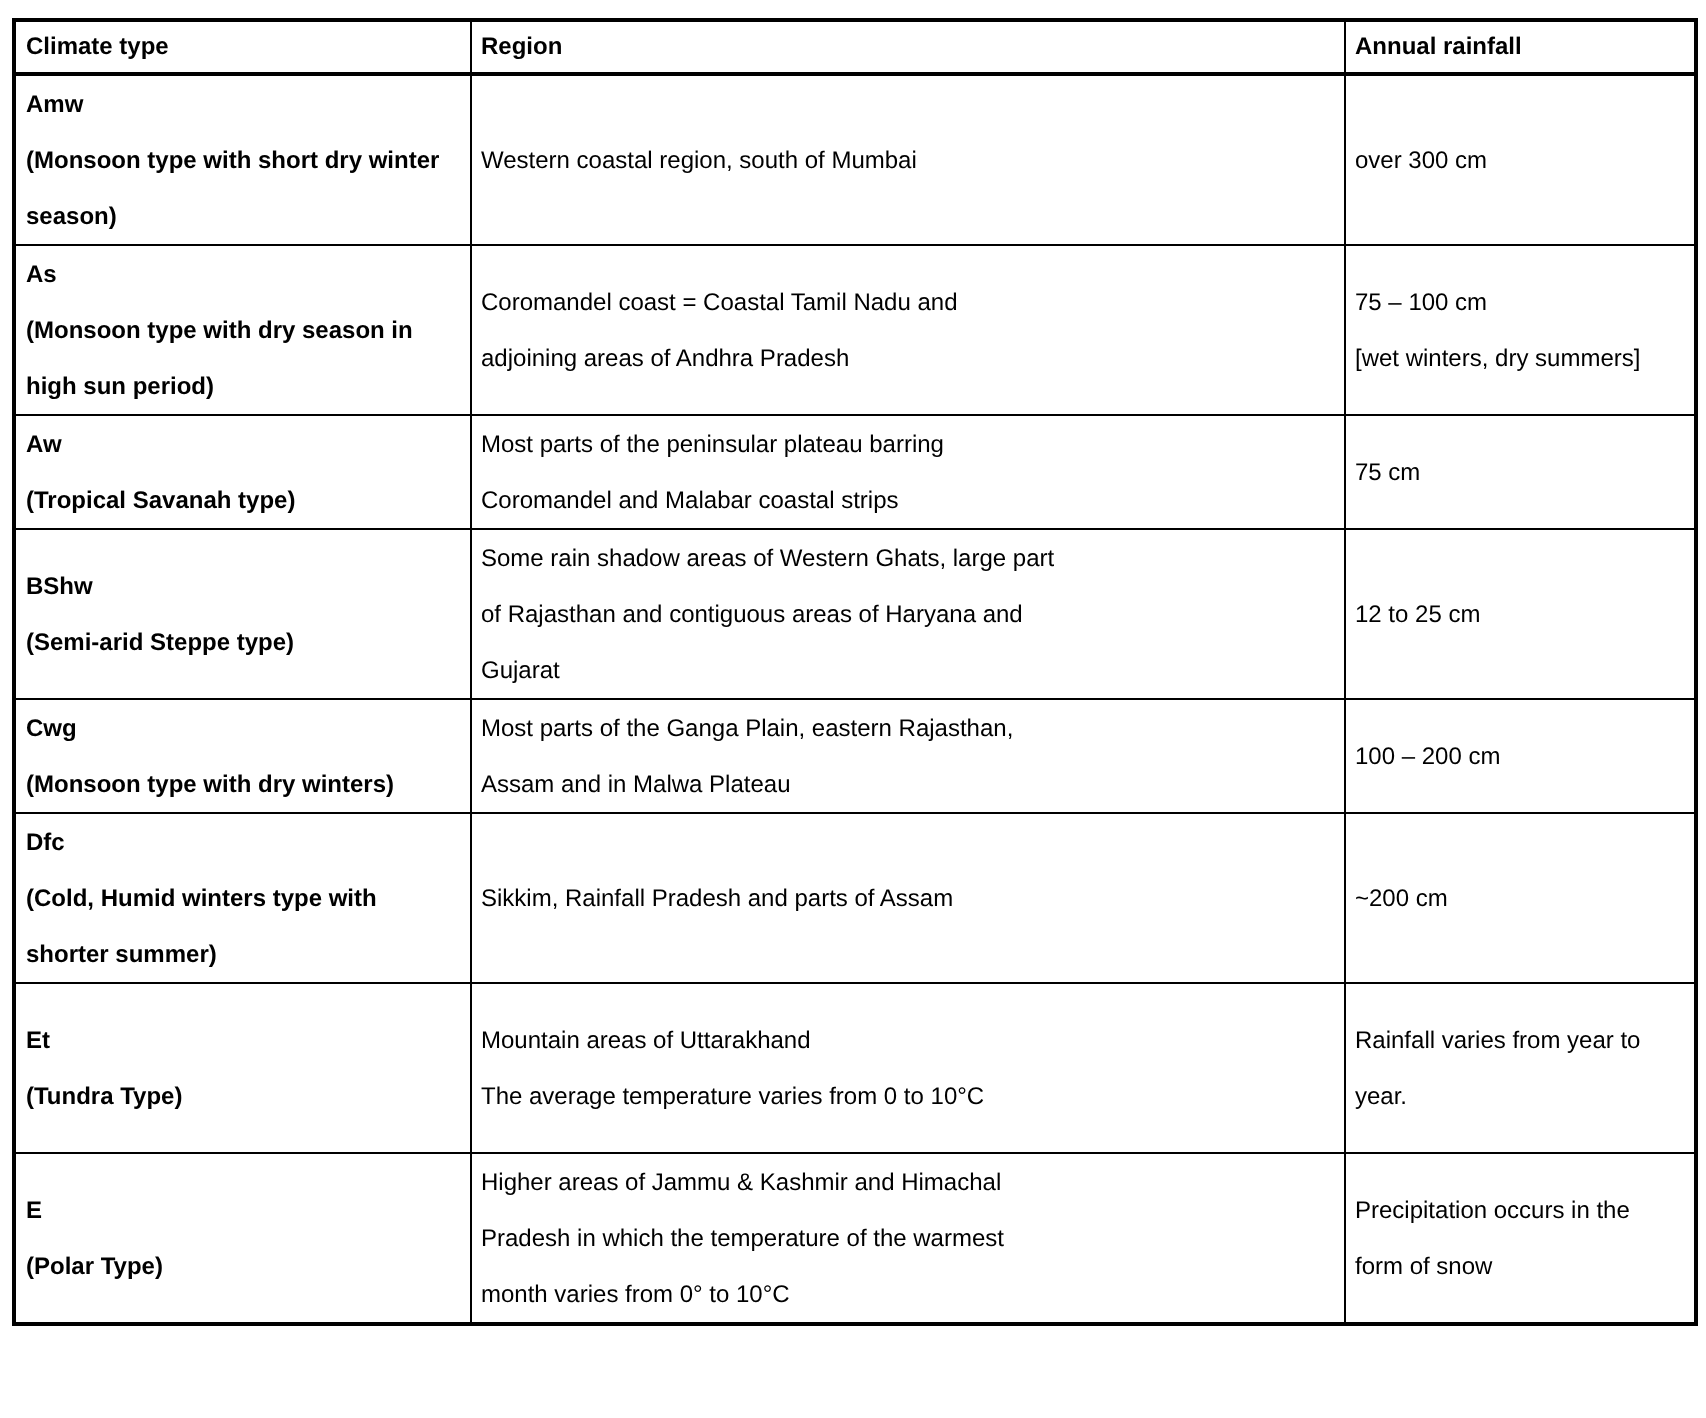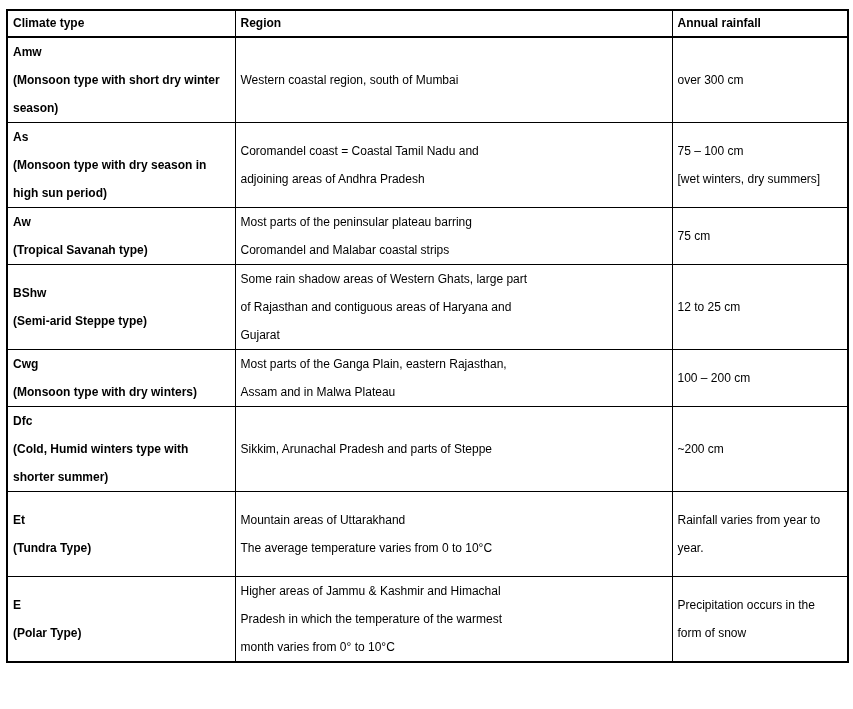--- a/index.html
+++ b/index.html
@@ -139,21 +139,21 @@
           <span class="line">100 – 200 cm</span>
         </td>
   </tr>
 
   <tr>
     <td class="col-type">
       <span class="line">Dfc</span>
       <span class="line">(Cold, Humid winters type with shorter summer)</span>
     </td>
     <td class="col-region">
-          <span class="line">Sikkim, Arunachal Pradesh and parts of Steppe</span>
+          <span class="line">Sikkim, Rainfall Pradesh and parts of Assam</span>
         </td>
     <td class="col-rain">
           <span class="line">~200 cm</span>
         </td>
   </tr>
 
   <tr>
     <td class="col-type">
       <span class="line">Et</span>
       <span class="line">(Tundra Type)</span>

